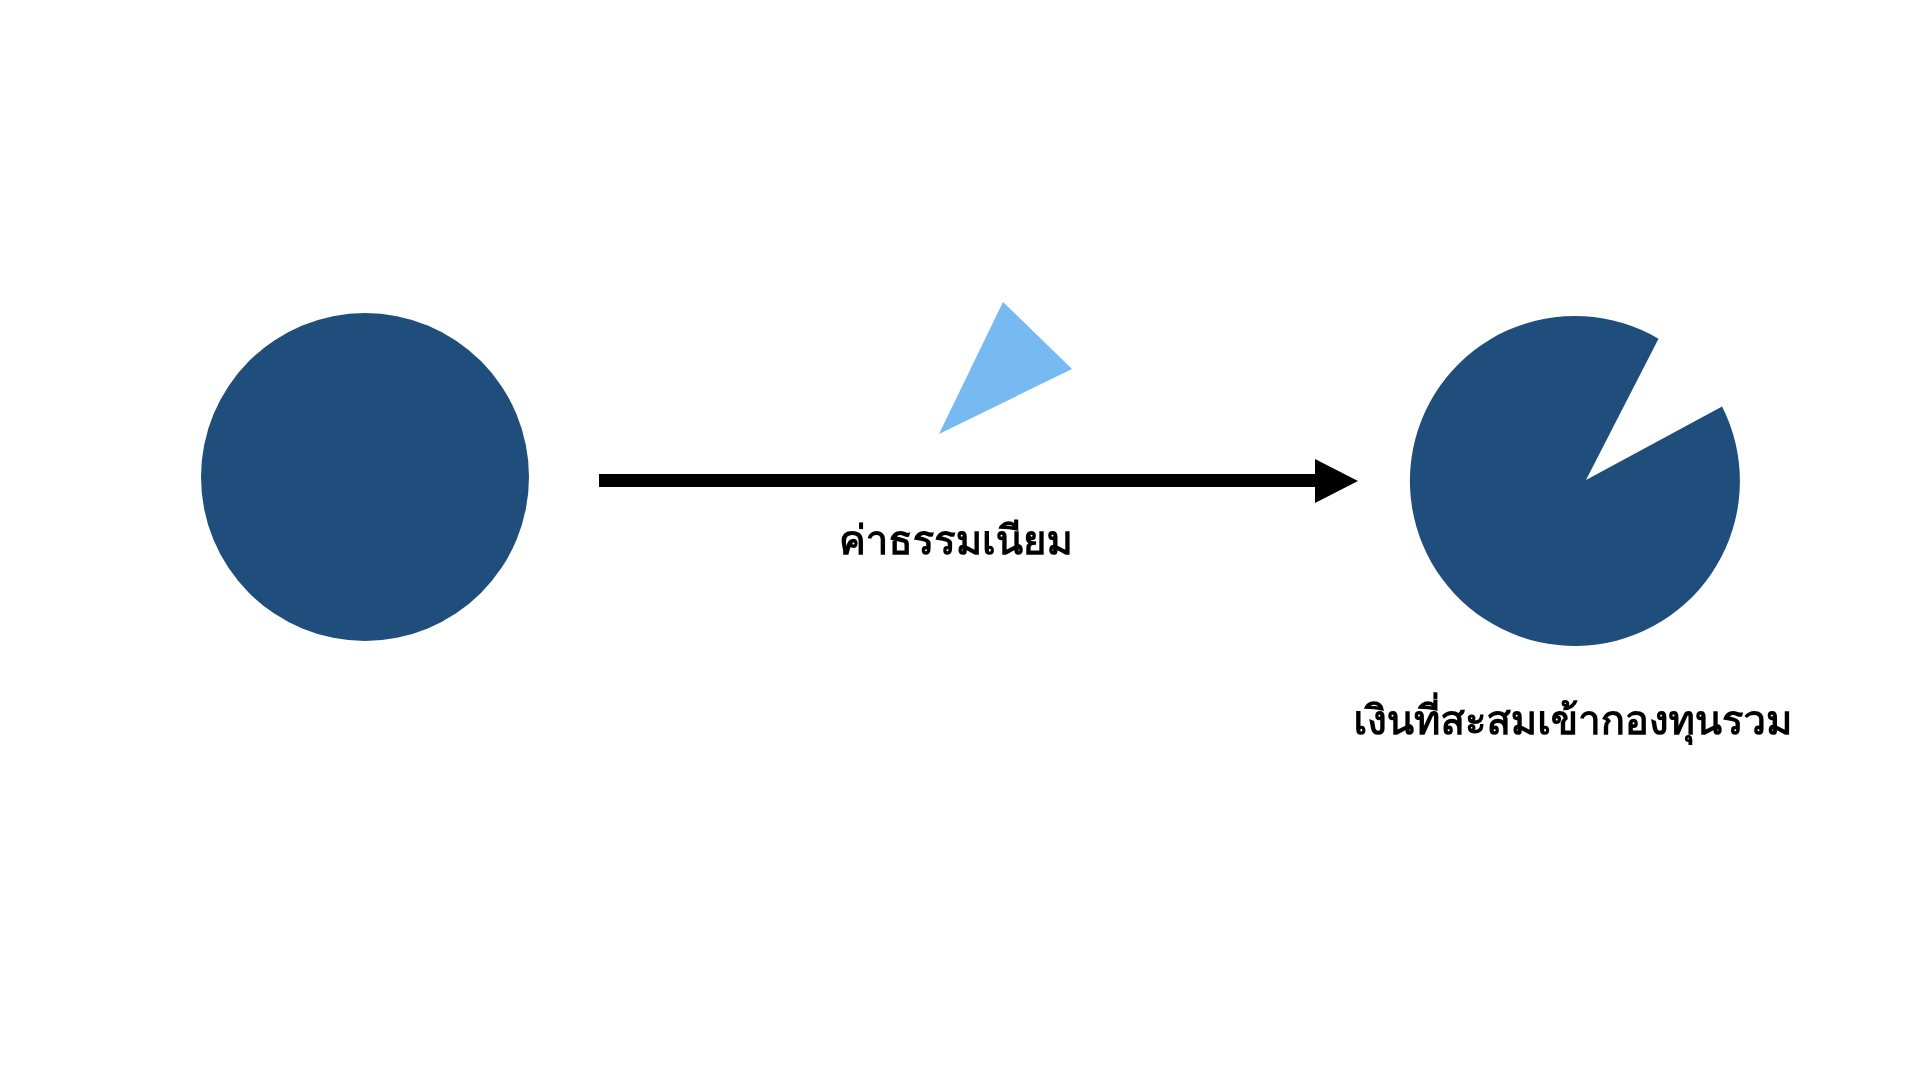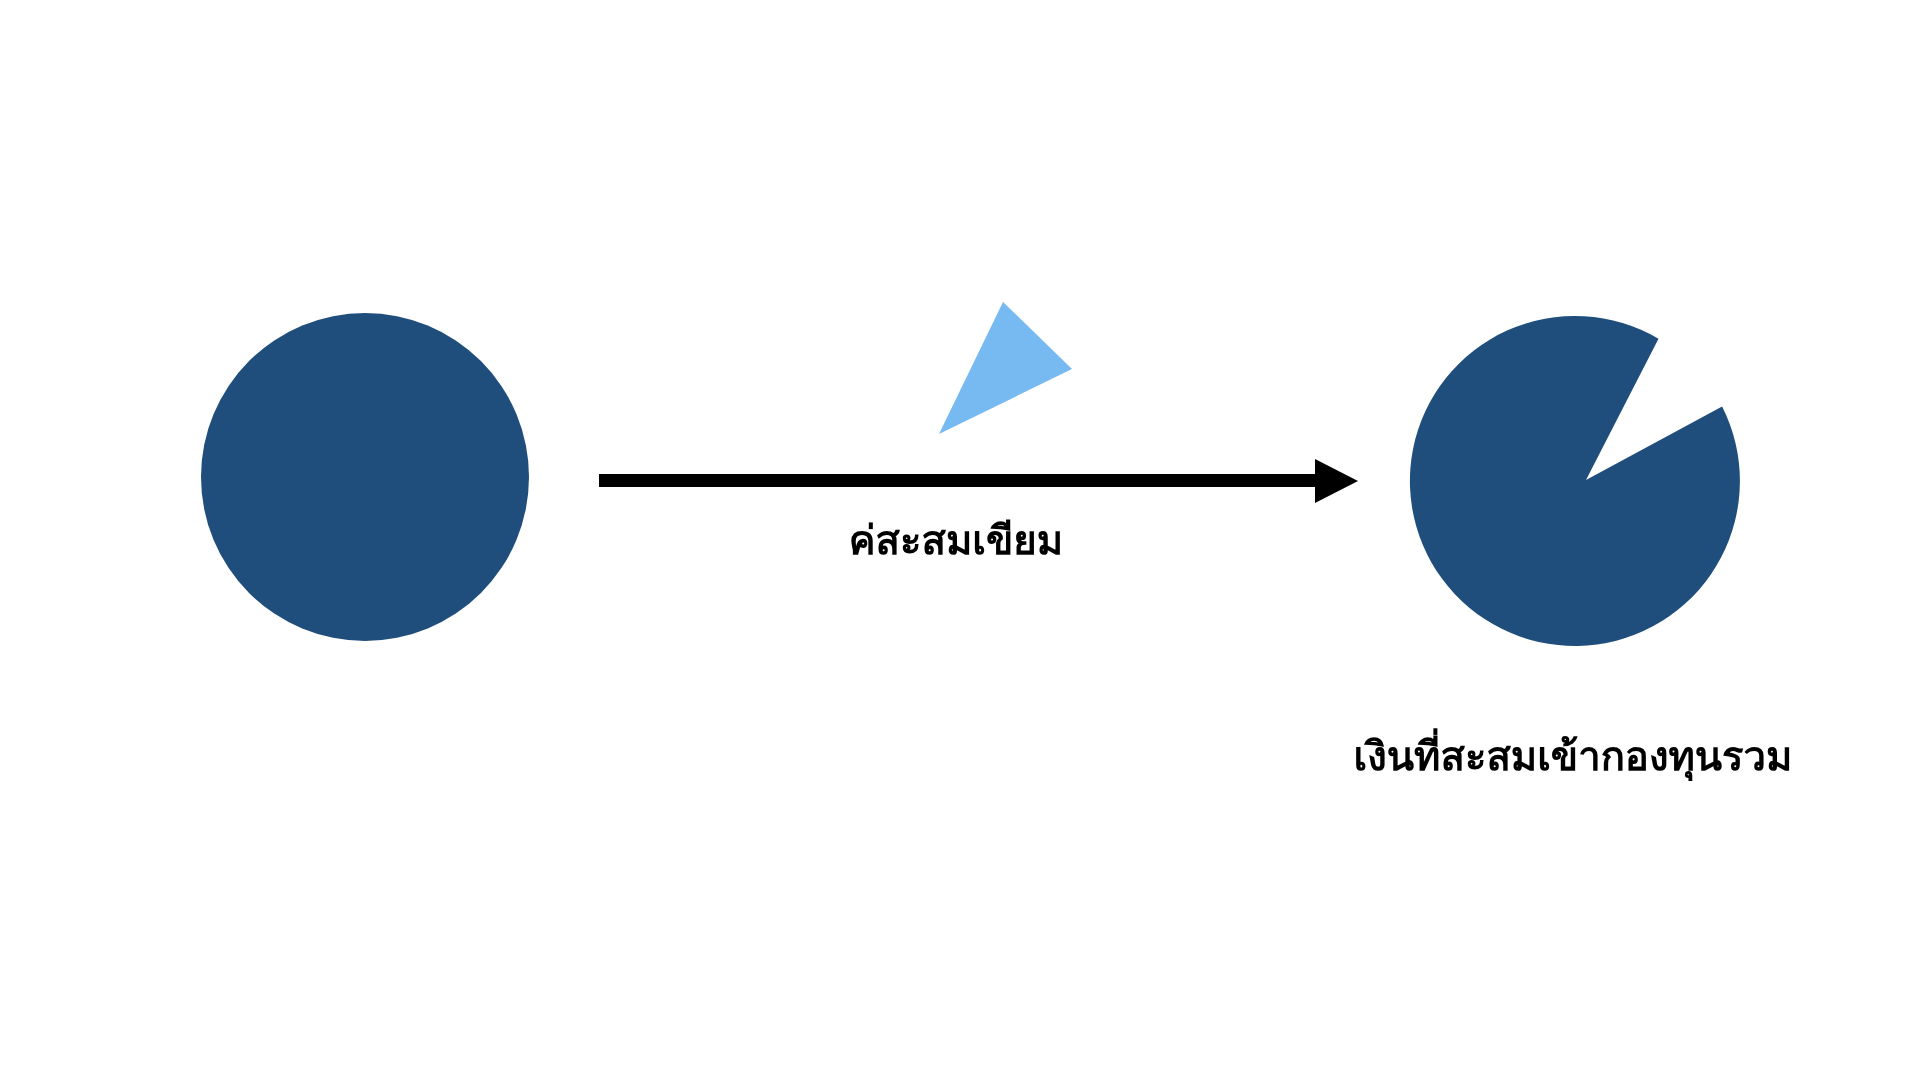--- a/index.html
+++ b/index.html
@@ -38,21 +38,20 @@
   }
   .label-fee {
     left: 756px;
     top: 514px;
     width: 400px;
   }
   .label-fund {
     left: 1323px;
     top: 694px;
     width: 500px;
-    margin-top: 36px;
   }
 </style>
 </head>
 <body>
 
 <div class="canvas">
 
   <svg class="diagram-svg" viewBox="0 0 1920 1080" xmlns="http://www.w3.org/2000/svg">
 
     <circle cx="365" cy="477" r="164" fill="#1F4E7C"></circle>
@@ -60,17 +59,17 @@
     <rect x="599" y="474" width="716" height="13" fill="#000000"></rect>
 
     <polygon points="1315,459 1358,481 1315,503" fill="#000000"></polygon>
 
     <polygon points="1003,302 1072,369 939,434" fill="#77B9F1"></polygon>
 
     <path d="M 1658.5 338.7 A 165 165 0 1 0 1722.1 406.4 L 1586 480 Z" fill="#1F4E7C"></path>
   </svg>
 
 
-  <div class="node-label label-fee">ค่สะสมเขียม</div>
+  <div class="node-label label-fee">ค่าธรรมเนียม</div>
 
   <div class="node-label label-fund">เงินที่สะสมเข้ากองทุนรวม</div>
 
 </div>
 
 </body></html>

